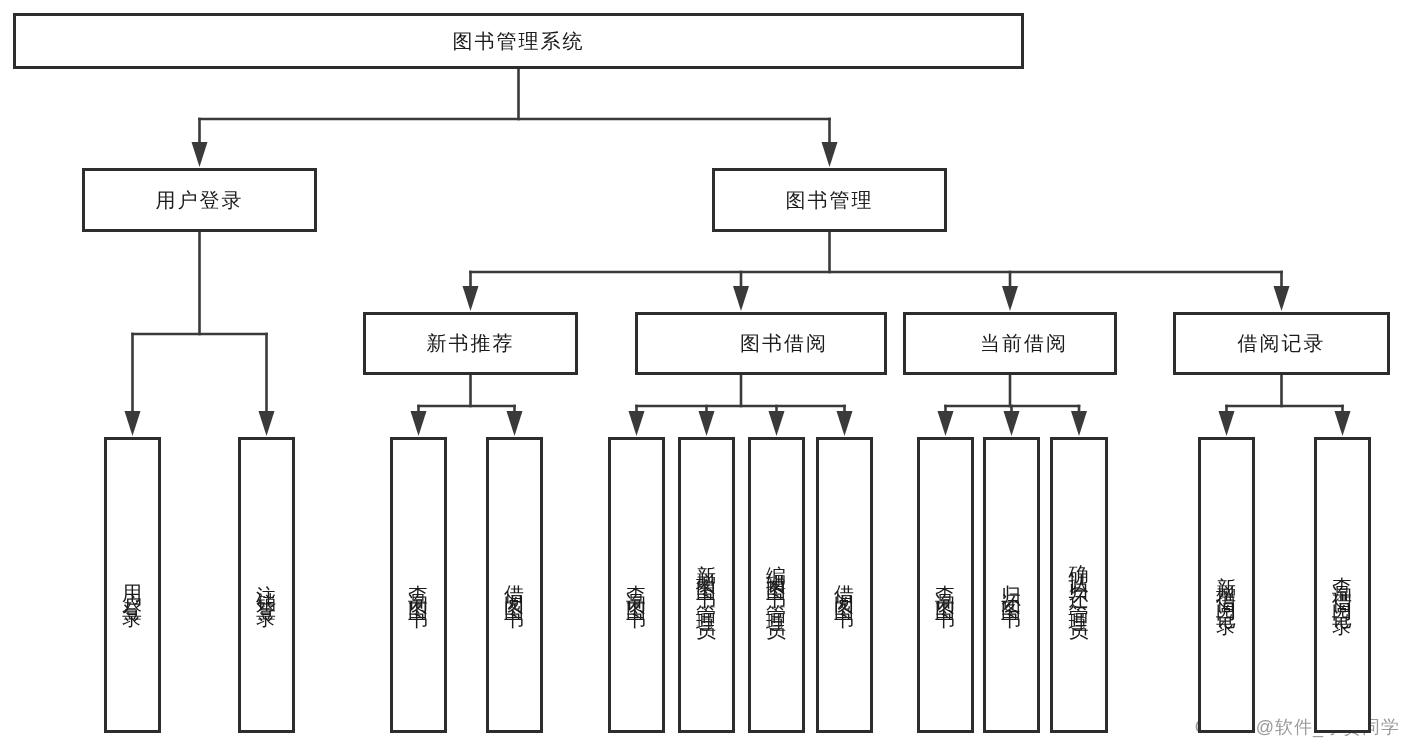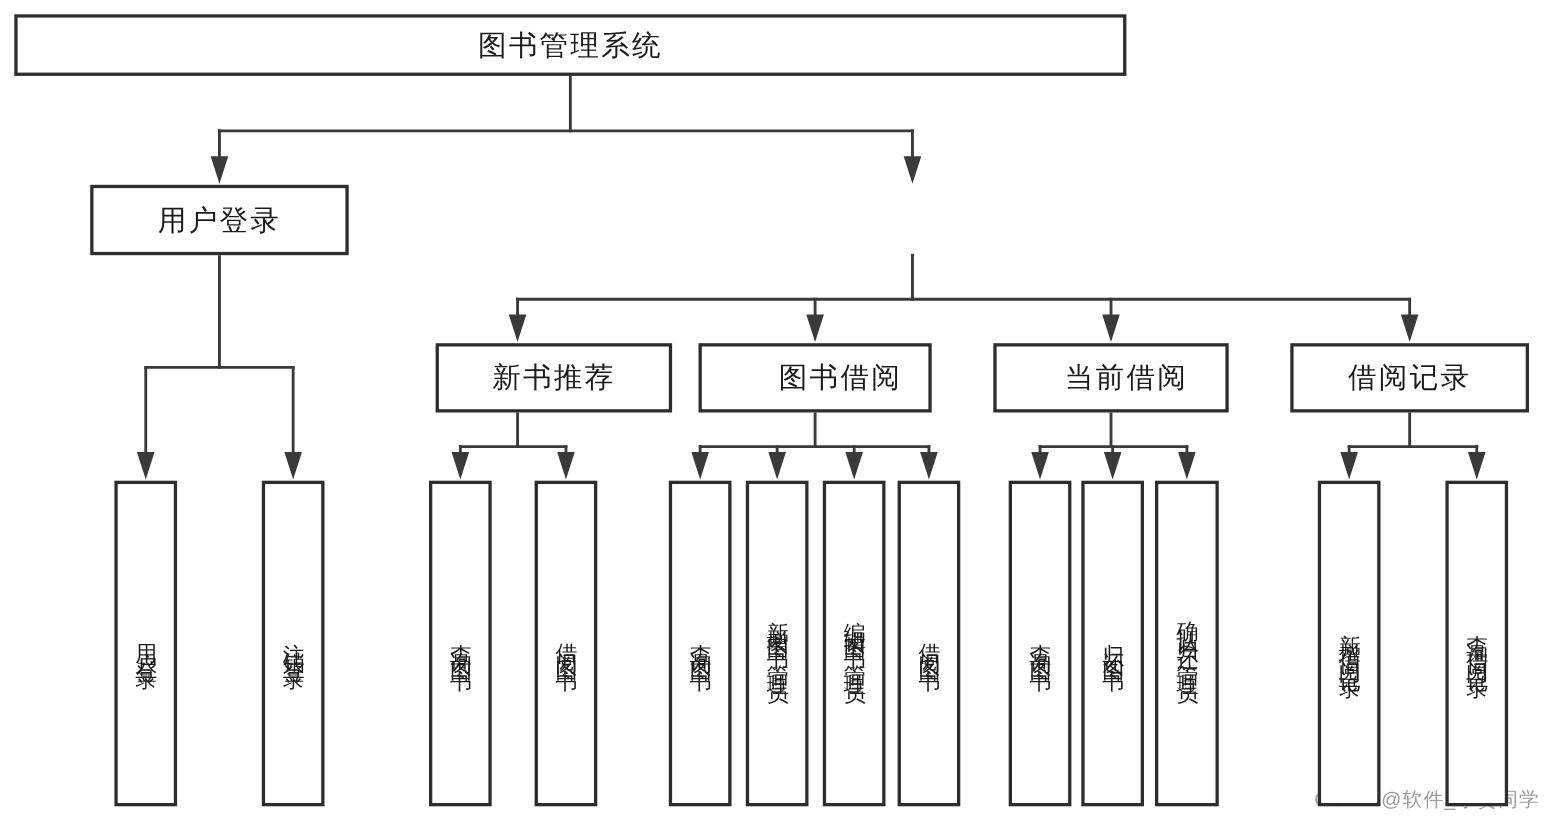--- a/index.html
+++ b/index.html
@@ -26,21 +26,21 @@
     position: absolute;
     box-sizing: border-box;
     background: #ffffff;
     border: 3px solid #2d2d2d;
     display: flex;
     align-items: center;
     justify-content: center;
     color: #1b1b1b;
   }
   .node.horizontal span {
-    font-size: 26px;
+    font-size: 20px;
     letter-spacing: 2px;
     white-space: nowrap;
     font-family: Liberation Serif, serif;
   }
   .node.vertical span {
     writing-mode: vertical-rl;
     text-orientation: mixed;
     font-size: 20px;
     letter-spacing: 8px;
     line-height: 1;
@@ -118,24 +118,27 @@
       <polygon points="1334.5,411 1350.5,411 1342.5,436" fill="#3a3a3a"></polygon>
     </svg>
 
   <div id="watermark" style="color: rgb(155, 155, 155);">CSDN @软件_小贺同学</div>
 <div class="node horizontal" style="left: 13px; top: 13px; width: 1011px; height: 56px; border-color: rgb(45, 45, 45); color: rgb(27, 27, 27);">
       <span>图书管理系统</span>
     </div>
     <div class="node horizontal" style="left: 82px; top: 168px; width: 235px; height: 64px; border-color: rgb(45, 45, 45); color: rgb(27, 27, 27);">
       <span>用户登录</span>
     </div>
-    <div class="node horizontal" style="left: 363px; top: 312px; width: 215px; height: 63px; border-color: rgb(45, 45, 45); color: rgb(27, 27, 27); margin-left: 33px;">
+    <div class="node horizontal" style="left: 712px; top: 168px; width: 235px; height: 64px; border-color: rgb(45, 45, 45); color: rgb(27, 27, 27);">
+      <span>图书管理</span>
+    </div>
+    <div class="node horizontal" style="left: 363px; top: 312px; width: 215px; height: 63px; border-color: rgb(45, 45, 45); color: rgb(27, 27, 27);">
       <span>新书推荐</span>
     </div>
-    <div class="node horizontal" style="left: 635px; top: 312px; width: 212px; height: 63px; border-color: rgb(45, 45, 45); color: rgb(27, 27, 27); padding-left: 46px;">
+    <div class="node horizontal" style="left: 635px; top: 312px; width: 252px; height: 63px; border-color: rgb(45, 45, 45); color: rgb(27, 27, 27); padding-left: 46px;">
       <span>图书借阅</span>
     </div>
     <div class="node horizontal" style="left: 903px; top: 312px; width: 214px; height: 63px; border-color: rgb(45, 45, 45); color: rgb(27, 27, 27); padding-left: 28px;">
       <span>当前借阅</span>
     </div>
     <div class="node horizontal" style="left: 1173px; top: 312px; width: 217px; height: 63px; border-color: rgb(45, 45, 45); color: rgb(27, 27, 27);">
       <span>借阅记录</span>
     </div>
     <div class="node vertical" style="left: 104px; top: 437px; width: 57px; height: 296px; border-color: rgb(45, 45, 45); color: rgb(27, 27, 27);">
       <span>用户登录</span>

